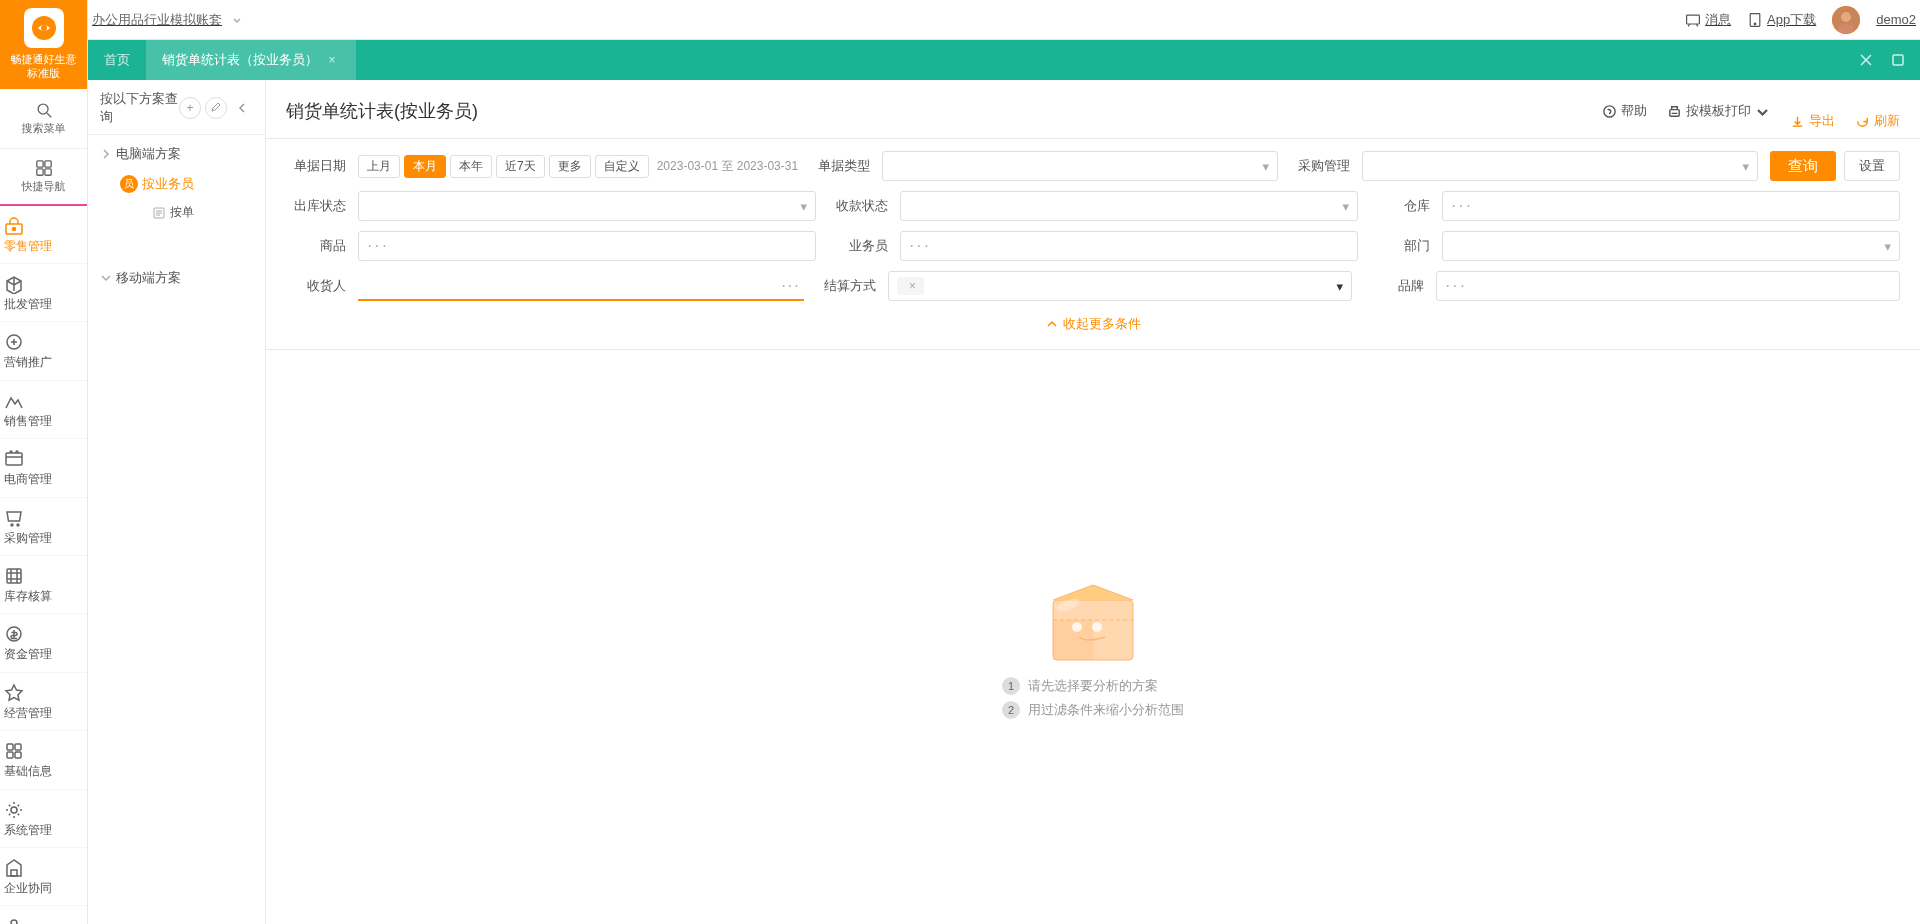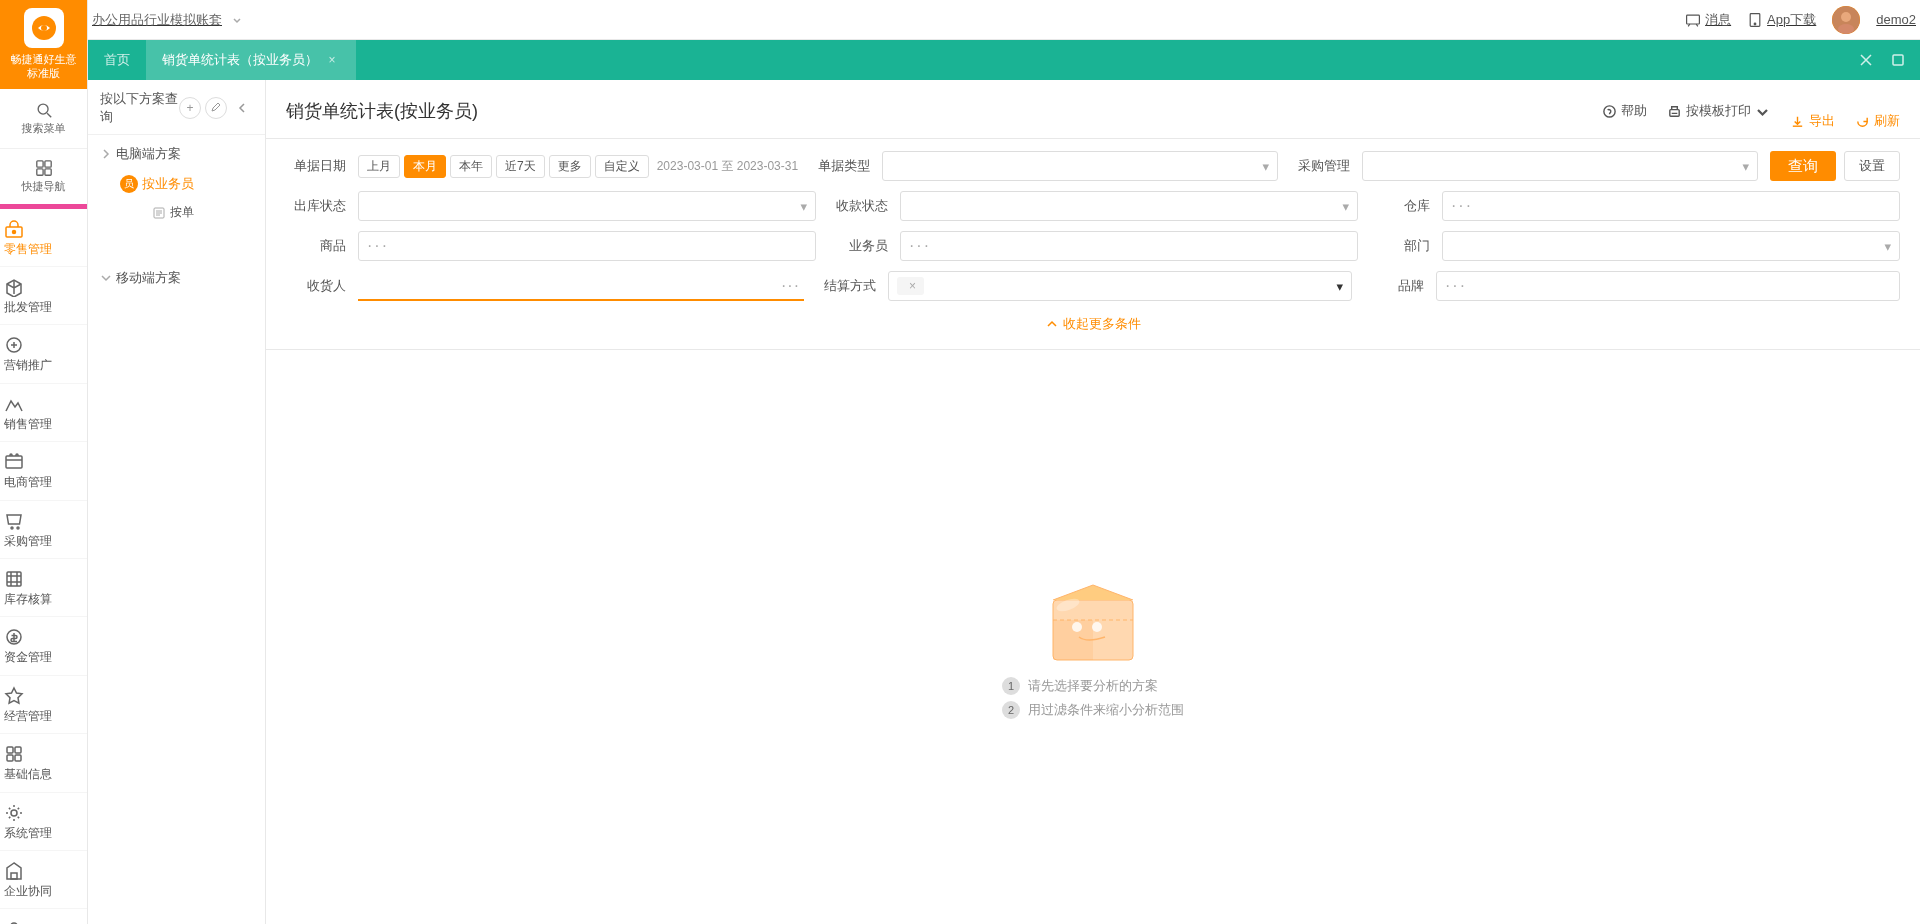--- a/index.html
+++ b/index.html
@@ -7,21 +7,21 @@
 
     
     .sidebar { width: 88px; background: #fff; border-right: 1px solid #e8e8e8; display: flex; flex-direction: column; align-items: center; padding-top: 0; flex-shrink: 0; }
     .sidebar-logo { width: 100%; background: #ff8c00; padding: 8px 6px; display: flex; flex-direction: column; align-items: center; cursor: pointer; }
     .sidebar-logo .logo-icon { width: 40px; height: 40px; background: #fff; border-radius: 8px; display: flex; align-items: center; justify-content: center; margin-bottom: 4px; }
     .sidebar-logo .logo-icon svg { width: 28px; height: 28px; }
     .sidebar-logo .logo-text { color: #fff; font-size: 11px; text-align: center; line-height: 1.3; }
     .sidebar-search { width: 100%; padding: 8px 6px; border-bottom: 1px solid #f0f0f0; }
     .sidebar-search-btn { width: 100%; background: none; border: none; display: flex; flex-direction: column; align-items: center; cursor: pointer; color: #666; font-size: 11px; padding: 4px 0; }
     .sidebar-search-btn svg { width: 18px; height: 18px; margin-bottom: 2px; }
-    .sidebar-nav { width: 100%; padding: 4px 0; border-bottom: 5px solid #ec4899; }
+    .sidebar-nav { width: 100%; padding: 4px 0; border-bottom: 2px solid #ec4899; }
     .sidebar-nav-btn { width: 100%; background: none; border: none; display: flex; flex-direction: column; align-items: center; cursor: pointer; color: #666; font-size: 11px; padding: 6px 0; }
     .sidebar-nav-btn svg { width: 18px; height: 18px; margin-bottom: 2px; }
     .sidebar-menu { flex: 1; width: 100%; overflow-y: auto; overflow-x: hidden; }
     .sidebar-item { width: 100%; display: flex; flex-direction: column; align-items: flex-start; padding: 10px 4px; cursor: pointer; color: #555; font-size: 12px; border-bottom: 1px solid #f5f5f5; position: relative; }
     .sidebar-item.active { color: #ff8c00; }
     .sidebar-item svg { width: 20px; height: 20px; margin-bottom: 3px; }
     .sidebar-item .item-label { text-align: center; line-height: 1.2; }
 
     
     .main-area { flex: 1; display: flex; flex-direction: column; overflow: hidden; }

